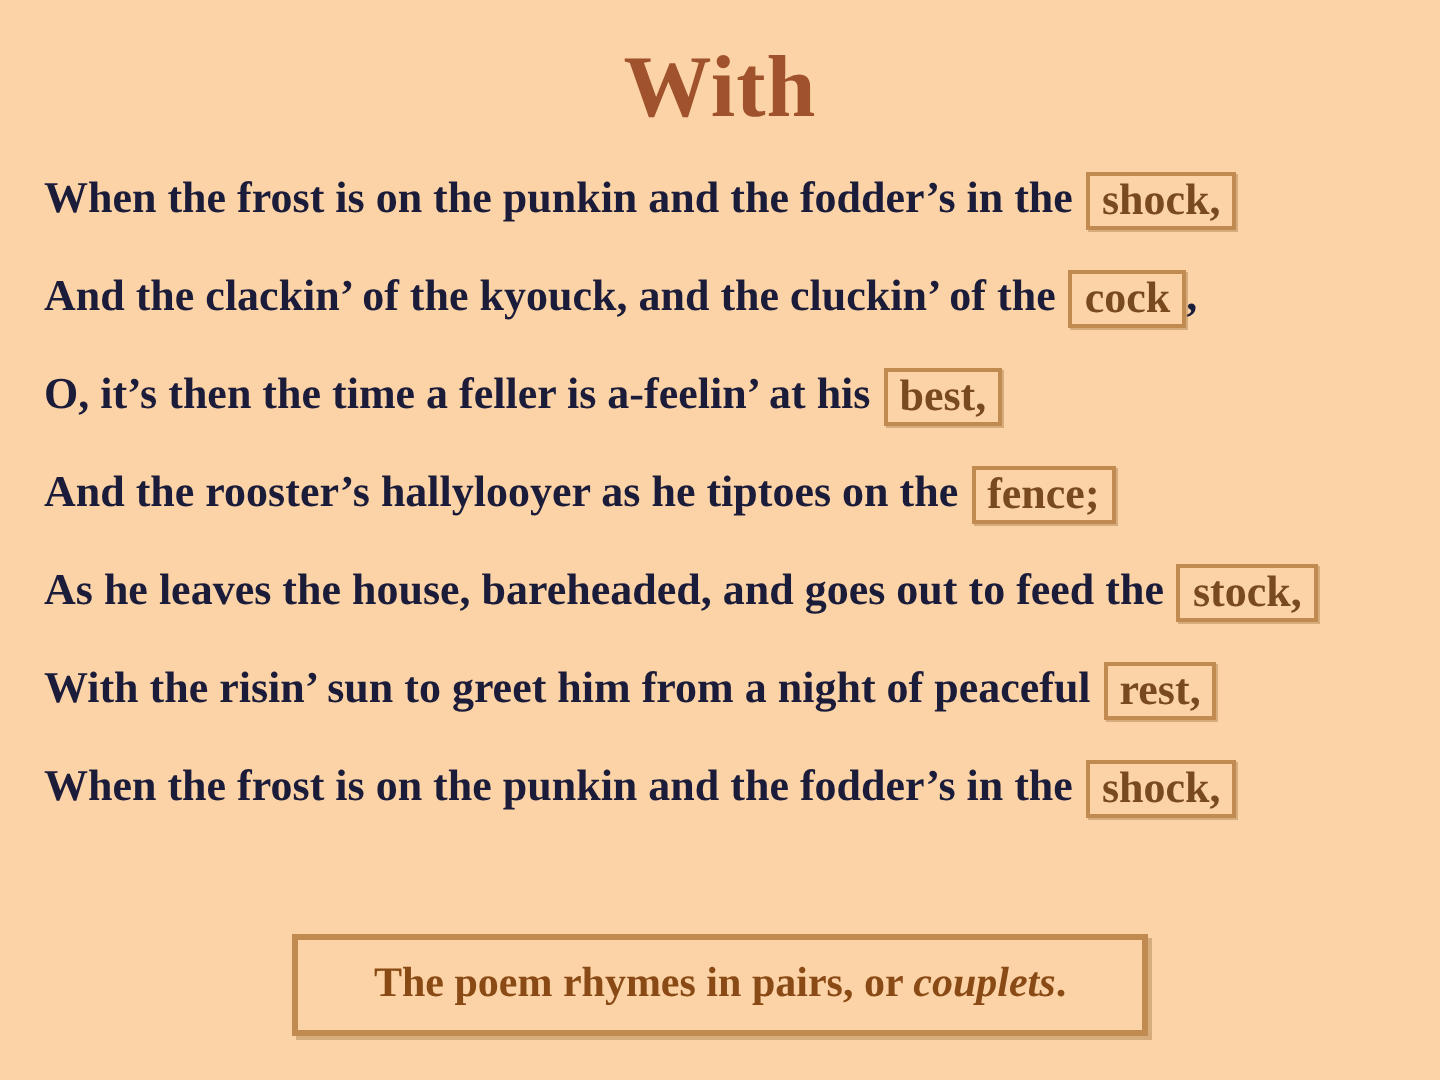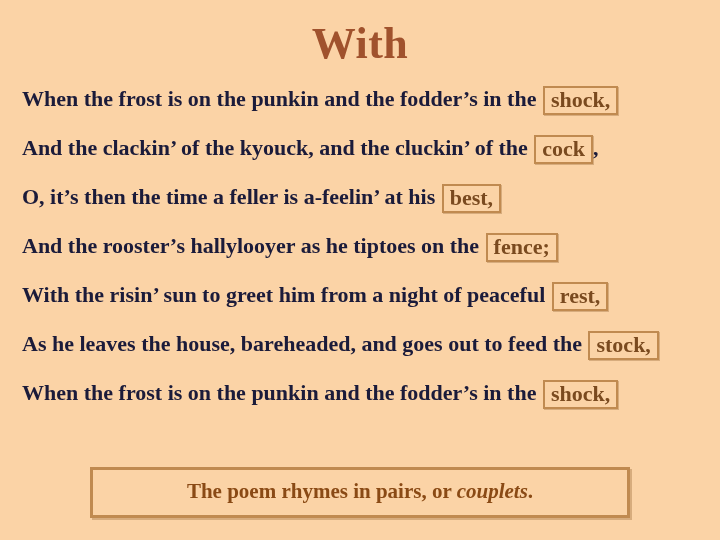--- a/index.html
+++ b/index.html
@@ -60,21 +60,21 @@
     right: 0;
     bottom: 22px;
     display: flex;
     justify-content: center;
   }
   .footer-box {
     border: 3px solid #c08a50;
     background: #fbd3a6;
     box-shadow: 2px 2px 0 rgba(150,100,50,0.35);
     padding: 9px 26px 11px 26px;
-    width: 540px;
+    width: 428px;
     box-sizing: border-box;
     text-align: center;
   }
   .footer-text {
     font-size: 21px;
     font-weight: bold;
     color: #8a4a15;
     font-family: "Liberation Serif", serif;
   }
   .footer-text em {
@@ -101,25 +101,25 @@
 
     <div class="line">
       <span>O, it’s then the time a feller is a-feelin’ at his </span><span class="rhyme-box">best,</span><span></span>
     </div>
 
     <div class="line">
       <span>And the rooster’s hallylooyer as he tiptoes on the </span><span class="rhyme-box">fence;</span><span></span>
     </div>
 
     <div class="line">
-      <span>With the risin’ sun to greet him from a night of peaceful </span><span class="rhyme-box">rest,</span><span></span>
+      <span>As he leaves the house, bareheaded, and goes out to feed the </span><span class="rhyme-box">stock,</span><span></span>
     </div>
 
     <div class="line">
-      <span>As he leaves the house, bareheaded, and goes out to feed the </span><span class="rhyme-box">stock,</span><span></span>
+      <span>With the risin’ sun to greet him from a night of peaceful </span><span class="rhyme-box">rest,</span><span></span>
     </div>
 
     <div class="line">
       <span>When the frost is on the punkin and the fodder’s in the </span><span class="rhyme-box">shock,</span><span></span>
     </div>
 
   </div>
 
   <div class="footer-wrap">
     <div class="footer-box">

